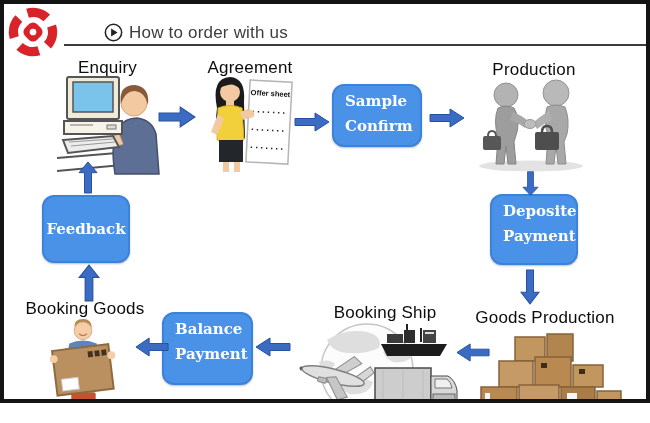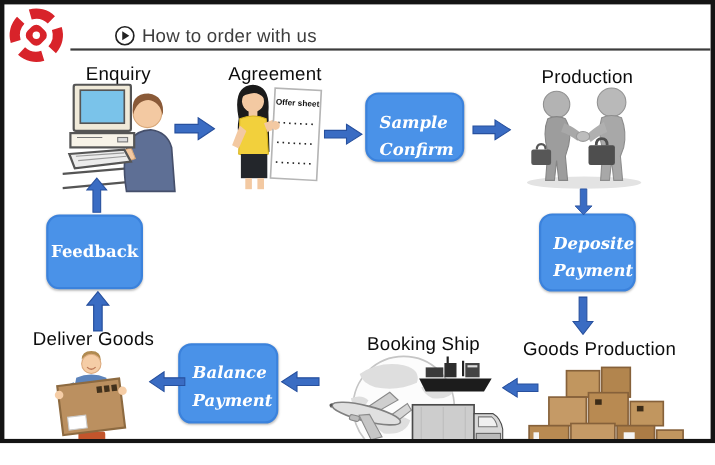--- a/index.html
+++ b/index.html
@@ -8,21 +8,21 @@
          font-family:"Liberation Sans",sans-serif;}
   .abs{position:absolute;}
   .hline{background:#3c3c3c;height:2px;}
   .title{font-size:17px;color:#3d3d3d;letter-spacing:.2px;white-space:nowrap;}
   .steplabel{font-weight:400;font-size:17px;color:#0c0c0c;text-align:center;
              letter-spacing:.2px;white-space:nowrap;}
   .pbox{background:#4a92e8;border:2px solid #3b82dc;border-radius:12px;
         box-sizing:border-box;color:#fff;font-family:"DejaVu Serif",serif;
         font-weight:700;font-size:15px;line-height:25px;
         box-shadow:0 1px 2px rgba(0,0,0,.25);}
-  .pbox.two{padding:13px 6px 0 11px;text-align:left;font-style:italic;}
+  .pbox.two{padding:3px 6px 0 11px;text-align:left;}
   .pbox.one{display:flex;align-items:center;justify-content:center;}
   .arrow polygon{fill:#3a6cc3;stroke:#27509e;stroke-width:1;}
   svg{display:block;}
   .sheet-title{font-family:"Liberation Sans",sans-serif;font-weight:bold;}
   .sheet-dots{font-family:"DejaVu Sans",sans-serif;font-weight:bold;letter-spacing:2px;}
 </style>
 </head>
 <body>
 
 <div class="frame">
@@ -38,21 +38,21 @@
     <path d="M7.5 5.7 L14.3 10 L7.5 14.3 Z" fill="#222"></path>
   </svg>
   <div class="abs title" style="left:125px;top:19px">How to order with us</div>
   <div class="abs hline" style="left:60px;top:40px;width:582px"></div>
 
   <div class="abs steplabel" style="left:56px;top:54px;width:95px">Enquiry</div>
   <div class="abs steplabel" style="left:196px;top:54px;width:100px">Agreement</div>
   <div class="abs steplabel" style="left:474px;top:56px;width:112px">Production</div>
   <div class="abs steplabel" style="left:446px;top:304px;width:190px">Goods Production</div>
   <div class="abs steplabel" style="left:311px;top:299px;width:140px">Booking Ship</div>
-  <div class="abs steplabel" style="left:16px;top:295px;width:130px">Deliver Goods</div>
+  <div class="abs steplabel" style="left:16px;top:295px;width:130px">Booking Goods</div>
 
   <svg class="abs" style="left:51px;top:72px" width="105" height="102" viewBox="0 0 105 102">
     <g>
       <path d="M2 82 L74 76" stroke="#555" stroke-width="2" fill="none"></path>
       <path d="M2 95 L78 88" stroke="#555" stroke-width="2" fill="none"></path>
     </g>
     <g>
       <path d="M60 98 Q55 66 63 52 Q70 42 82 42 Q97 44 101 58 L104 98 Z" fill="#5e6f95" stroke="#454f6b" stroke-width="1.5"></path>
       <circle cx="79" cy="27" r="13" fill="#f3c9a2" stroke="#d9a878"></circle>
       <path d="M66 28 Q63 9 80 9 Q95 11 93 29 Q90 16 80 15 Q70 15 66 28 Z" fill="#8a5a38"></path>

